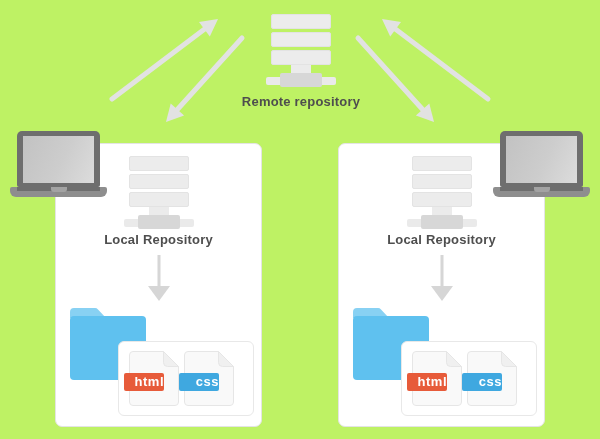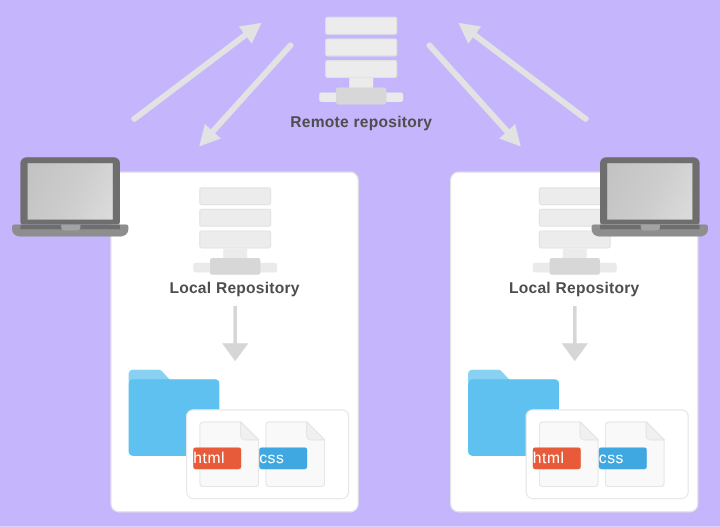--- a/index.html
+++ b/index.html
@@ -1,18 +1,18 @@
 <!DOCTYPE html>
 <html><head>
 <meta charset="utf-8">
 <style>
   html,body { margin:0; padding:0; background:#ffffff; }
   .stage {
     position:relative; width:600px; height:439px; overflow:hidden;
-    background:#c4b5fd;
+    background:#bef264;
     font-family:"Liberation Sans", sans-serif;
   }
   
   .arrows { position:absolute; left:0; top:0; pointer-events:none; }
 
   
   .server { width:70px; display:flex; flex-direction:column; align-items:center; }
   .srv-bar { width:60px; height:15px; background:#ececec; border:1px solid #e3e3e3;
              box-sizing:border-box; border-radius:2px; }
   .srv-bar + .srv-bar { margin-top:3px; }
@@ -24,21 +24,21 @@
   .repo-label { font-size:13px; font-weight:700; color:#4e4e4e; letter-spacing:0.2px;
                 text-align:center; white-space:nowrap; }
 
   
   .remote-group { position:absolute; left:236px; top:14px; width:130px;
                   display:flex; flex-direction:column; align-items:center; }
   .remote-group .repo-label { margin-top:9px; }
 
   
   .panel { position:absolute; top:143px; width:207px; height:284px;
-           background:#ffffff; border:1px solid #e4e4e4; border-radius:7px; box-sizing:border-box;margin-left:37px; }
+           background:#ffffff; border:1px solid #e4e4e4; border-radius:7px; box-sizing:border-box; }
   .panel-left  { left:55px; }
   .panel-right { left:338px; }
   .panel .server { position:absolute; left:50%; transform:translateX(-50%); top:12px; }
   .panel .repo-label { position:absolute; top:88px; left:0; right:0; }
 
   .down-arrow { position:absolute; top:111px; left:50%; transform:translateX(-50%);
                 width:22px; height:47px; }
   .down-arrow .stem { position:absolute; left:50%; transform:translateX(-50%); top:0;
                       width:3px; height:32px; background:#d6d6d6; }
   .down-arrow .head { position:absolute; top:31px; left:0; width:0; height:0;
@@ -48,22 +48,22 @@
   .folder { position:absolute; left:14px; top:164px; z-index:1; }
 
   .files-card { position:absolute; left:62px; top:197px; width:136px; height:75px;
                 background:#ffffff; border:1px solid #e8e8e8; border-radius:6px;
                 box-sizing:border-box; z-index:2; }
   .file { position:absolute; top:9px; width:60px; height:55px; }
   .file-html { left:5px; }
   .file-css  { left:60px; }
   .file .page { position:absolute; left:5px; top:0; }
   .banner { position:absolute; left:0; top:22px; width:40px; height:18px; border-radius:2px;
-            color:#ffffff; font-size:13px; font-weight:400; letter-spacing:0.5px;
-            text-align:left; line-height:18px; }
+            color:#ffffff; font-size:13px; font-weight:700; letter-spacing:0.5px;
+            text-align:right; line-height:18px; }
   .banner-html { background:#e75b3a; }
   .banner-css  { background:#3fa8e0; }
 
   
   .laptop { position:absolute; width:97px; z-index:5; }
   .laptop-left  { left:10px;  top:131px; }
   .laptop-right { left:493px; top:131px; }
   .lt-screen { width:83px; height:56px; margin:0 auto; background:#6e6e6e;
                border-radius:5px 5px 2px 2px; padding:5px 6px 4px; box-sizing:border-box; }
   .lt-display { width:100%; height:100%;

